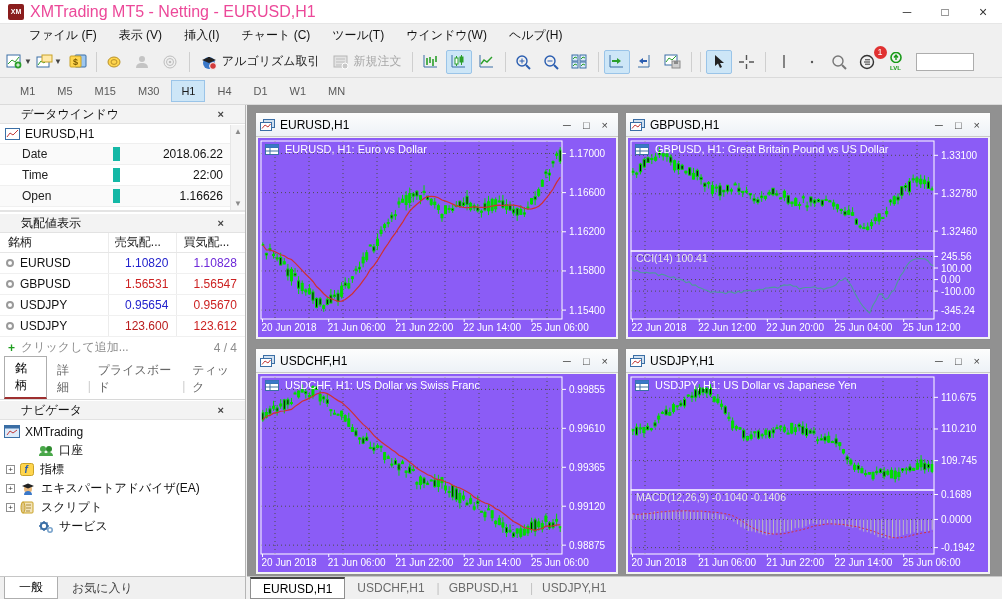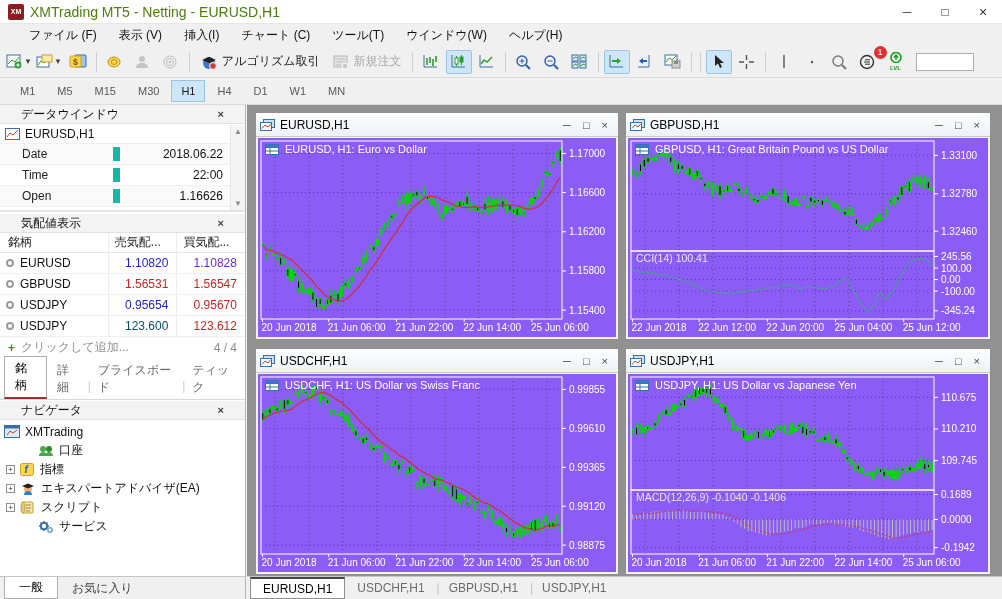--- a/index.html
+++ b/index.html
@@ -3,21 +3,21 @@
 <meta charset="utf-8">
 <style>
   *{box-sizing:border-box;margin:0;padding:0}
   html,body{width:1002px;height:599px;overflow:hidden}
   body{font-family:"Liberation Sans","DejaVu Sans",sans-serif;font-size:12px;background:#f0f0f0;color:#111}
   #app{position:relative;width:1002px;height:599px;background:#f0f0f0;overflow:hidden}
 
   
   .titlebar{position:absolute;left:0;top:0;right:0;height:24px;background:#fff;display:flex;align-items:center;border-bottom:1px solid #e6e6e6}
   .app-icon{width:16px;height:16px;margin:0 6px 0 8px;background:#8a1d1d;color:#fff;font-size:7px;font-weight:bold;display:flex;align-items:center;justify-content:center;border-radius:2px}
-  .titlebar .title{font-size:14px;color:#4d7c0f}
+  .titlebar .title{font-size:16px;color:#ec4899}
   .win-controls{margin-left:auto;display:flex;height:100%}
   .wc{width:38px;display:flex;align-items:center;justify-content:center;color:#333;font-size:12px;cursor:default}
   .wc.close{font-size:14px}
 
   .menubar{position:absolute;left:0;top:24px;right:0;height:22px;background:#f0f0f0;display:flex;align-items:center;padding-left:18px}
   .menu-item{padding:2px 11px;color:#111}
 
   .toolbar{position:absolute;left:0;top:46px;right:0;height:32px;background:#f0f0f0;border-bottom:1px solid #dadada;display:flex;align-items:center;padding-left:4px}
   .tb{height:24px;min-width:26px;display:flex;align-items:center;justify-content:center;border:1px solid transparent;border-radius:2px;margin:0 1px}
   .tb.active{background:#cde6f7;border-color:#9ac4e8}
@@ -380,21 +380,21 @@
             </span>
             <span class="c-bid" style="color: rgb(34, 34, 204);">0.95654</span>
             <span class="c-ask" style="color: rgb(204, 34, 34);">0.95670</span>
           </div>
 
           <div class="mw-row">
             <span class="c-sym">
               <span class="dot-ic"></span>
               <span>USDJPY</span>
             </span>
-            <span class="c-bid" style="color: #0c4a6e;">123.600</span>
+            <span class="c-bid" style="color: #b91c1c;">123.600</span>
             <span class="c-ask" style="color: rgb(204, 34, 34);">123.612</span>
           </div>
         </div>
       <div class="mw-foot">
         <span class="plus">+</span>
         <span>クリックして追加...</span>
         <span class="cnt">4 / 4</span>
       </div>
     </div>
 

